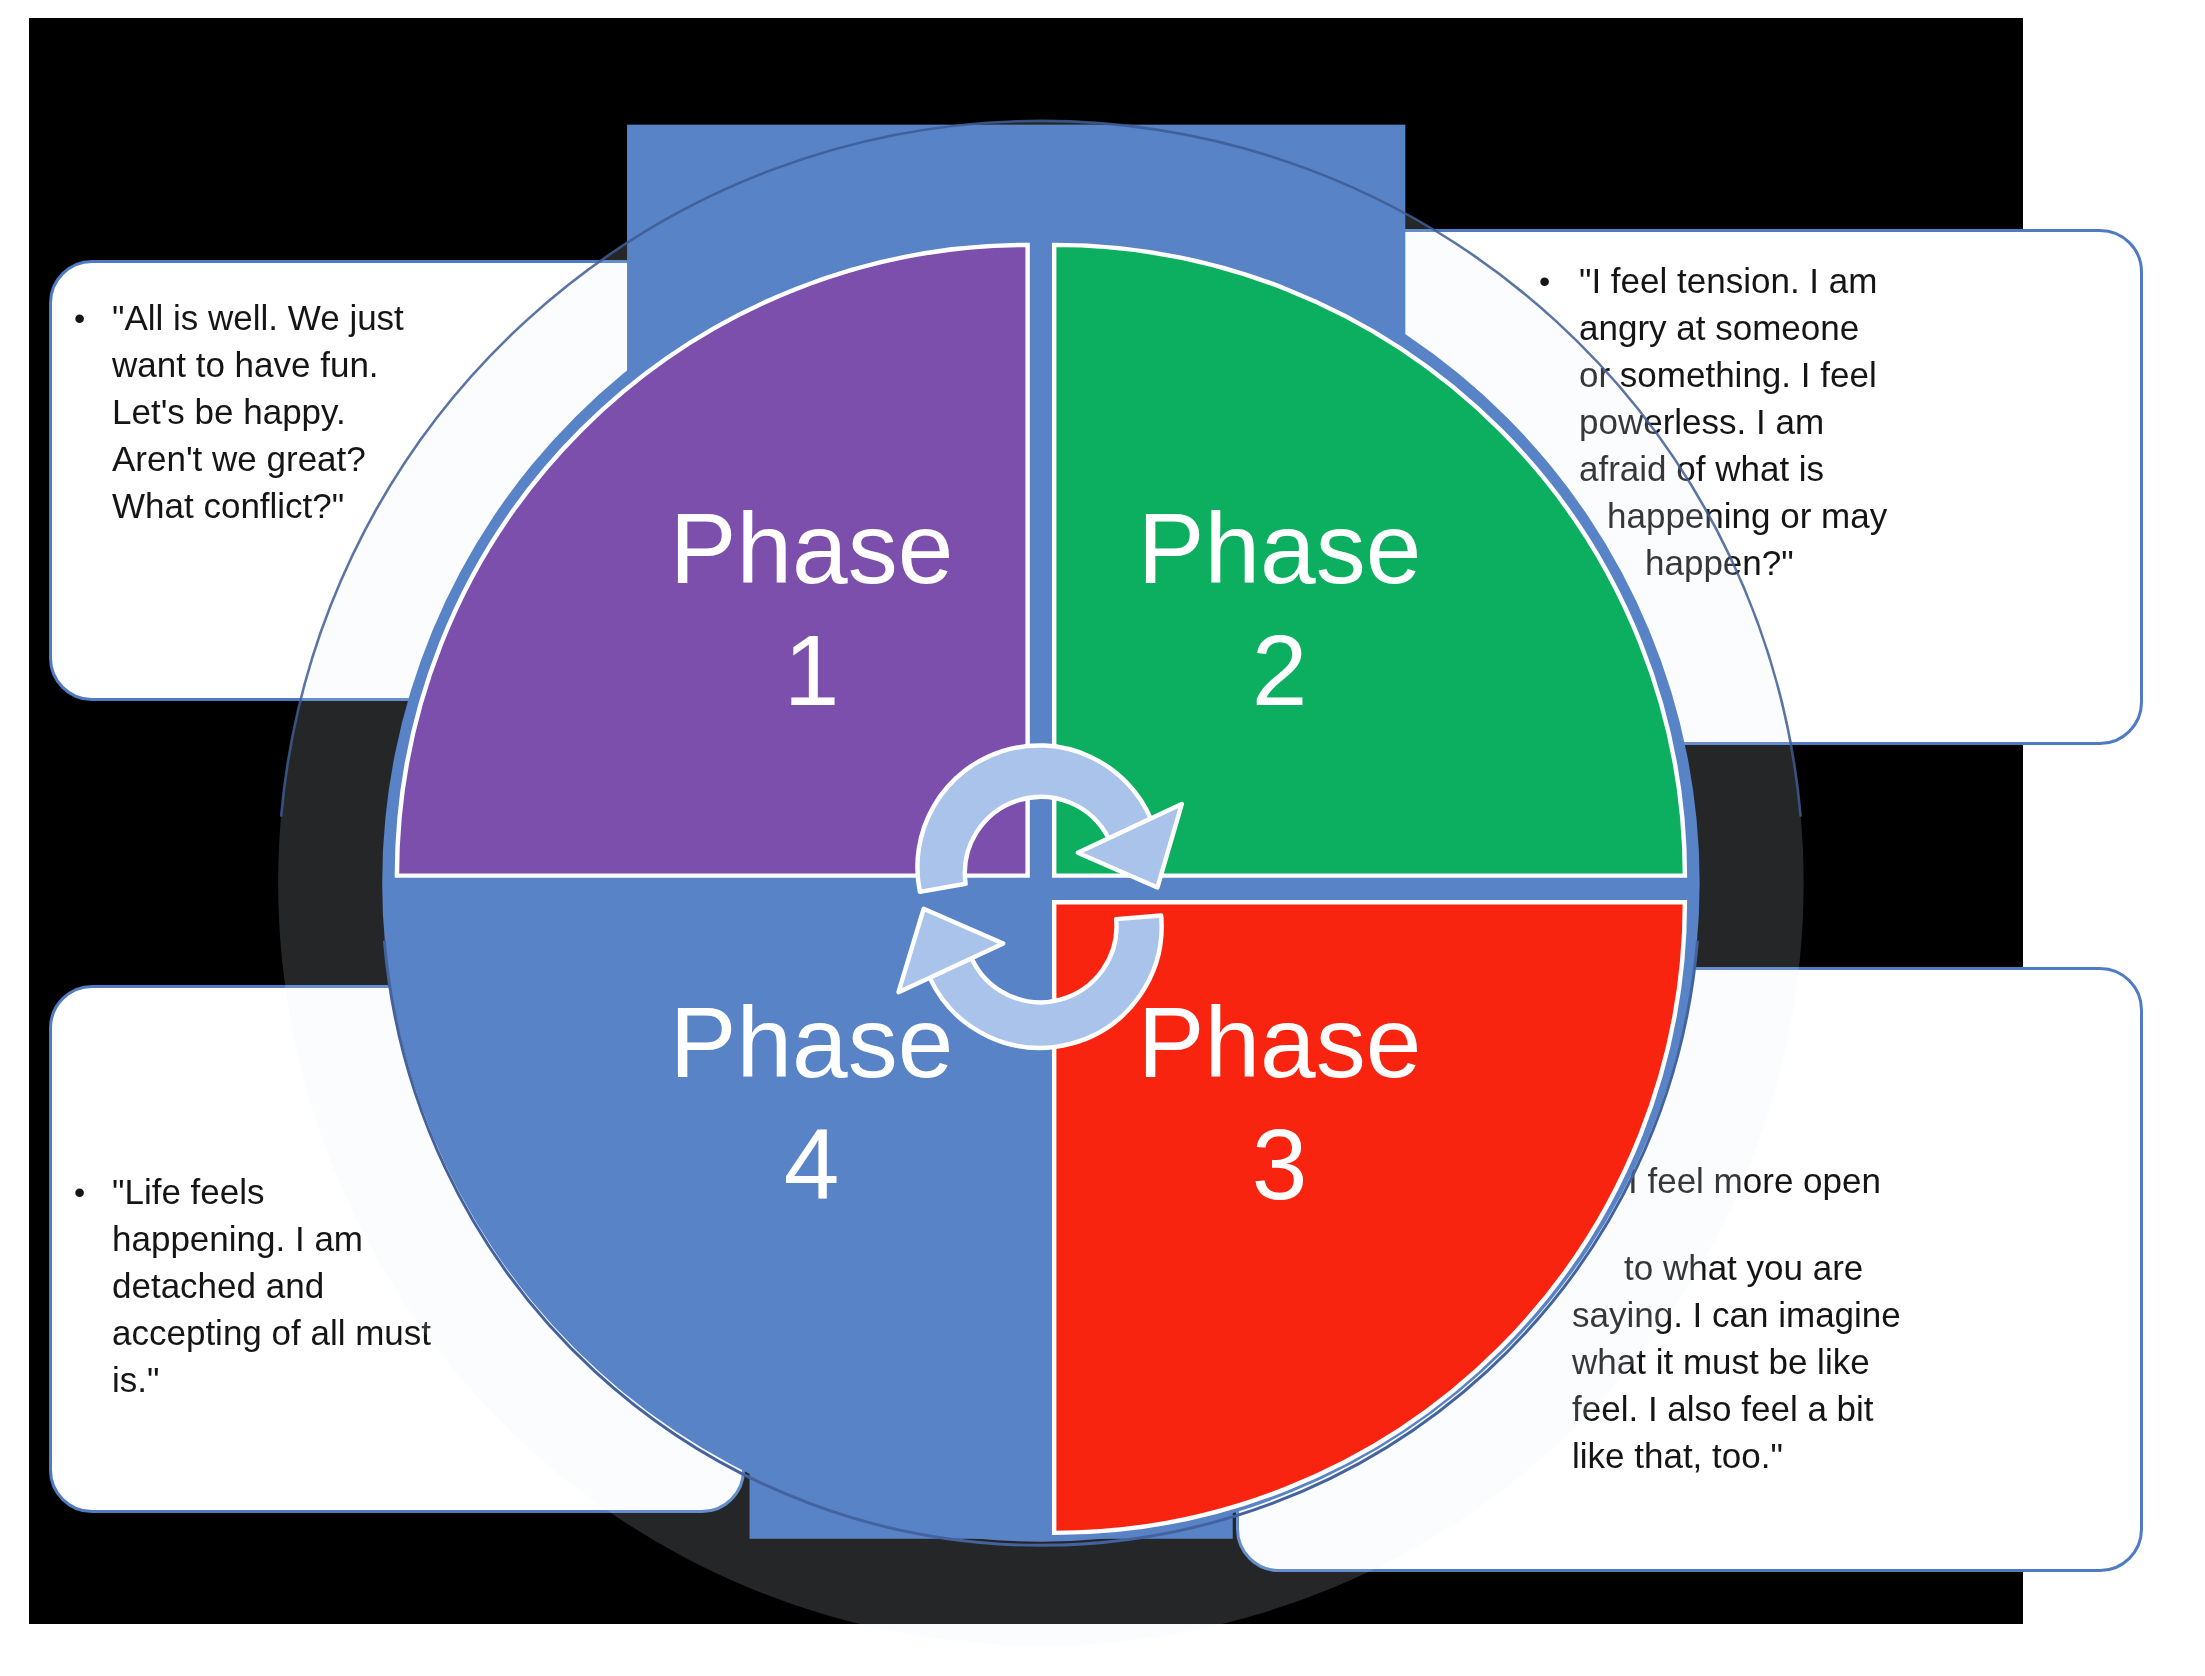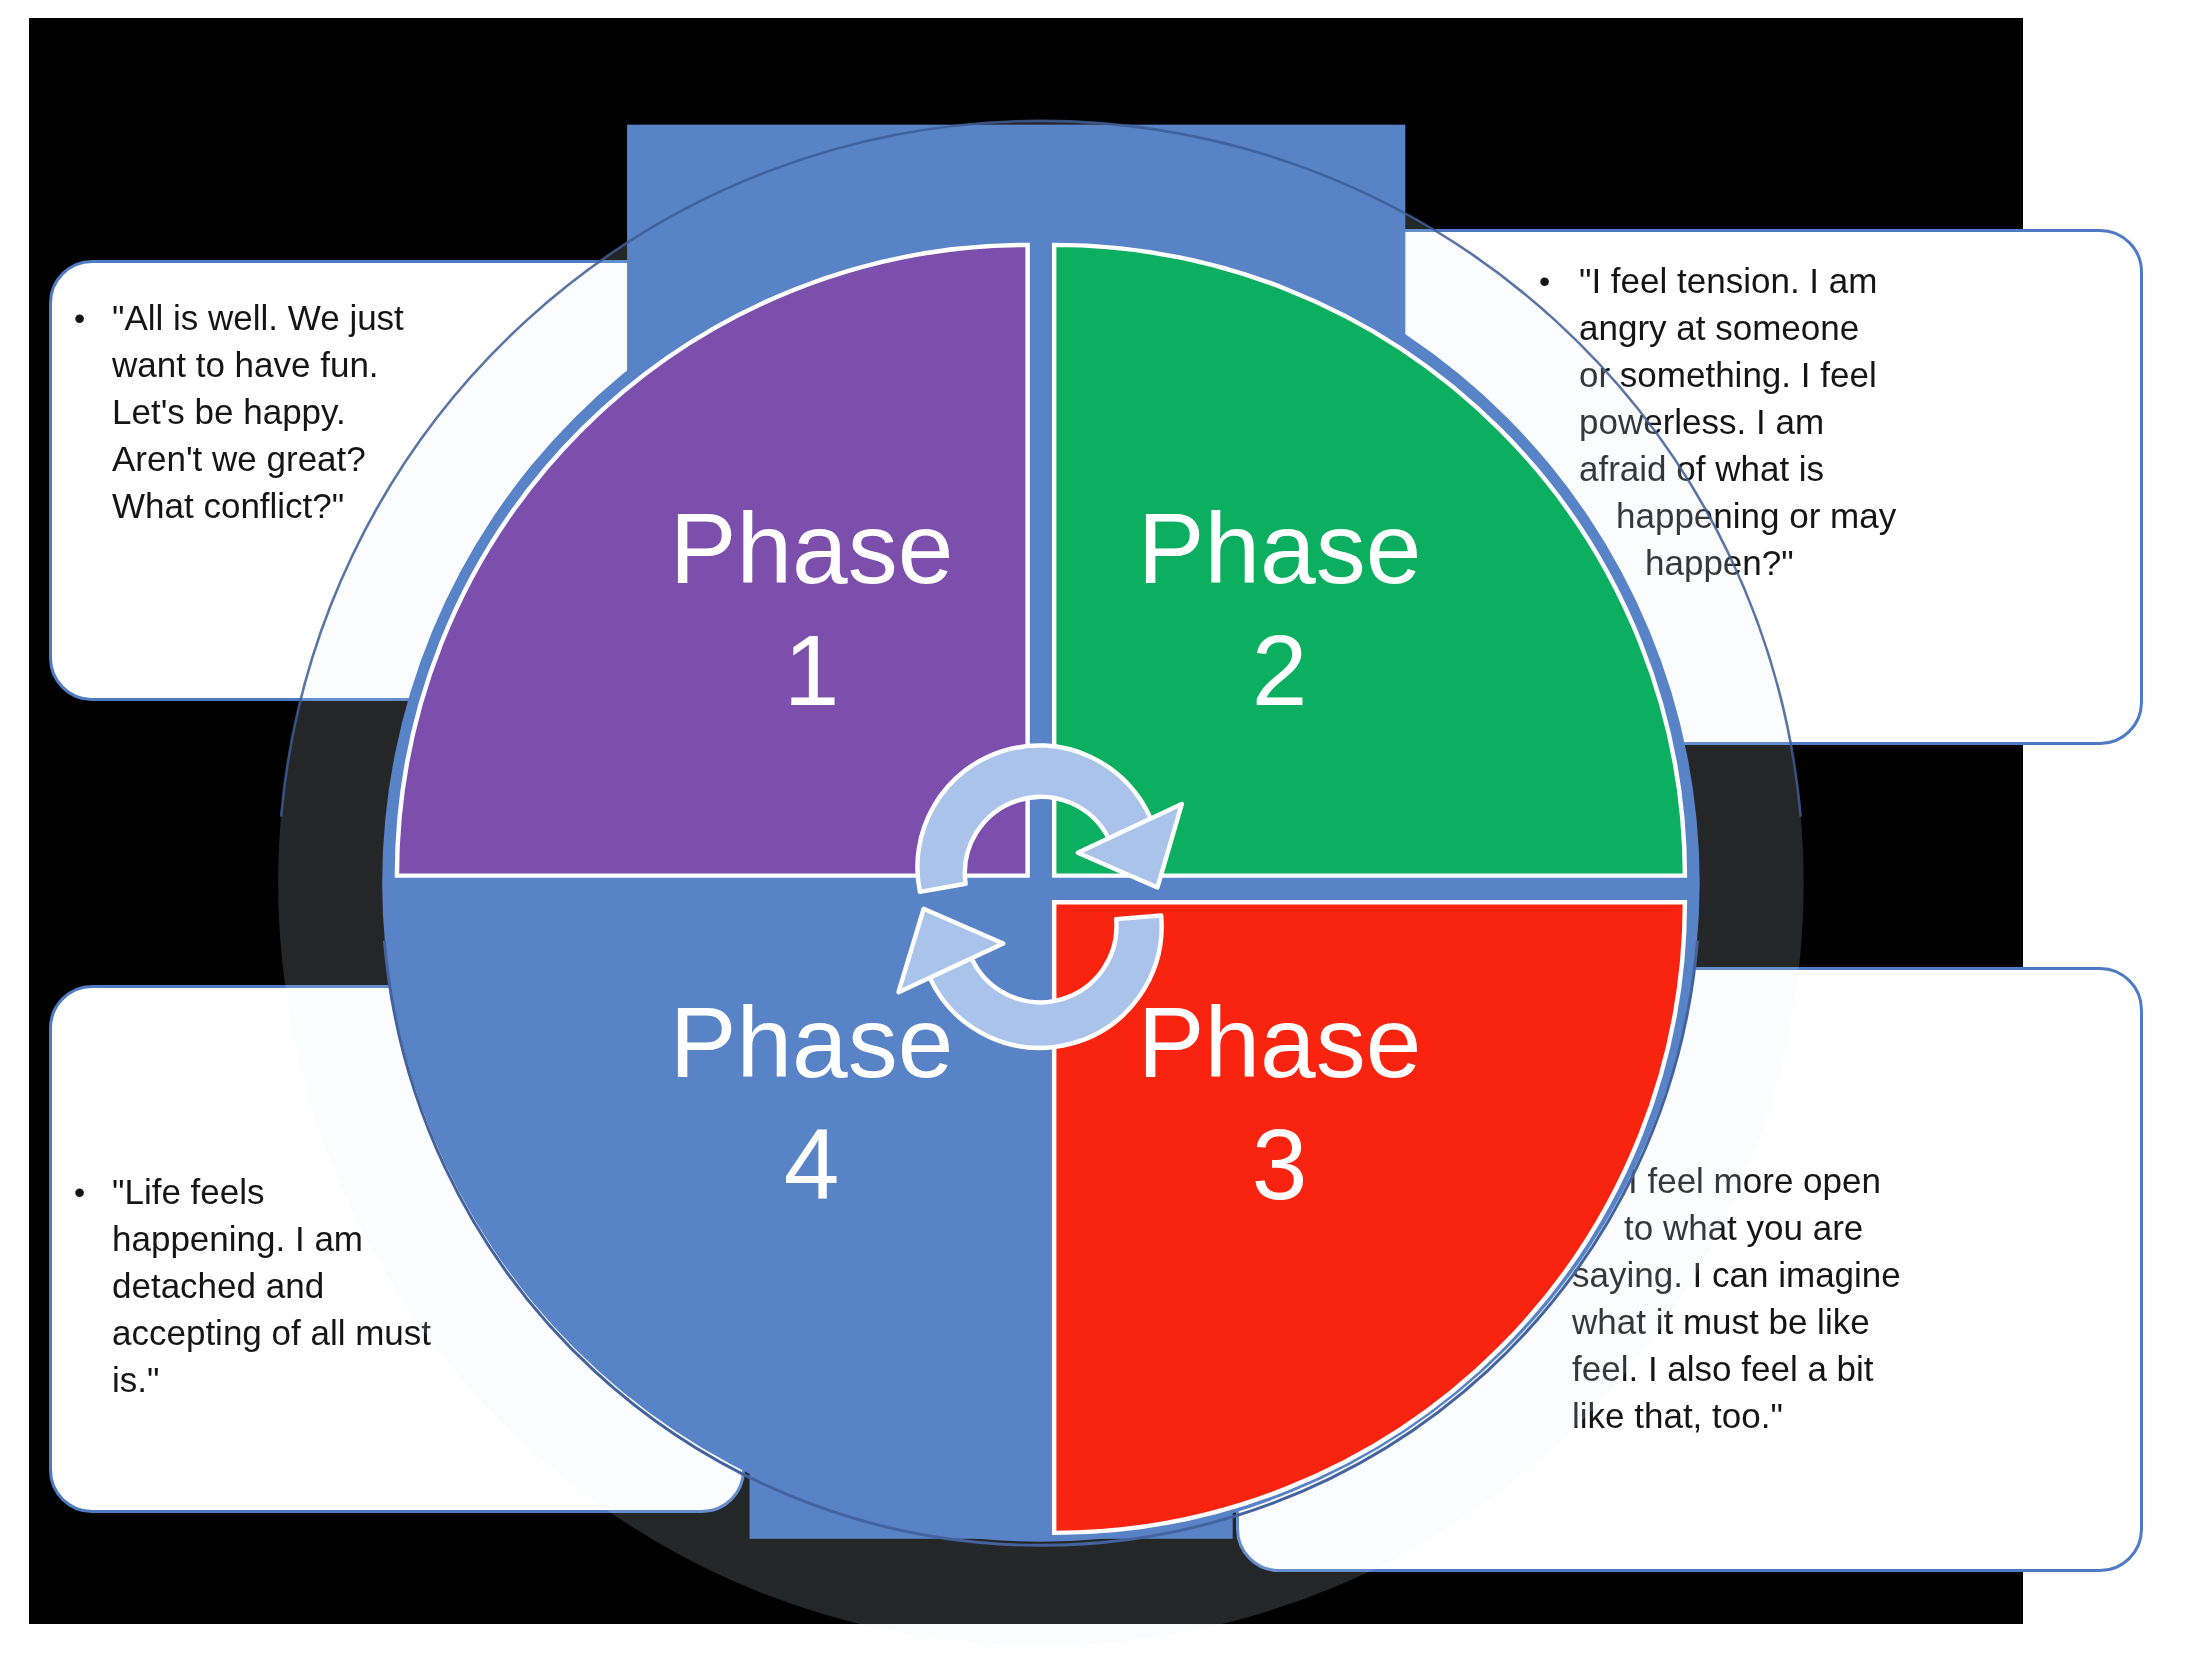--- a/index.html
+++ b/index.html
@@ -19,24 +19,24 @@
   .co-tr{left:1324px;top:229px;width:819px;height:516px;}
   .co-bl{left:49px;top:985px;width:696px;height:528px;}
   .co-br{left:1236px;top:967px;width:907px;height:605px;}
   .quote-text{
     position:absolute;color:#151515;font-size:35px;line-height:47px;letter-spacing:0px;
   }
   .qt-tl{left:112px;top:294px;}
   .qt-tr{left:1579px;top:257px;}
   .qt-bl{left:112px;top:1168px;}
   .qt-br{left:1572px;top:1157px;}
-  .qt-tr .line:nth-child(6){margin-left:37px;}
+  .qt-tr .line:nth-child(6){margin-left:28px;}
   .qt-tr .line:nth-child(7){margin-left:66px;}
   .qt-br .line:nth-child(1){margin-left:56px;}
-  .qt-br .line:nth-child(2){margin-left:52px;}
+  .qt-br .line:nth-child(2){margin-left:52px;margin-top:40px;}
   .bullet{
     position:absolute;color:#151515;font-size:32px;line-height:47px;
   }
   .bl-tl{left:74px;top:295px;}
   .bl-tr{left:1539px;top:258px;}
   .bl-bl{left:74px;top:1169px;}
   .diagram-svg{position:absolute;left:0;top:0;width:2205px;height:1676px;}
   .phase-label{
     position:absolute;width:317px;height:251px;color:#ffffff;
     font-size:100px;line-height:122px;text-align:center;

